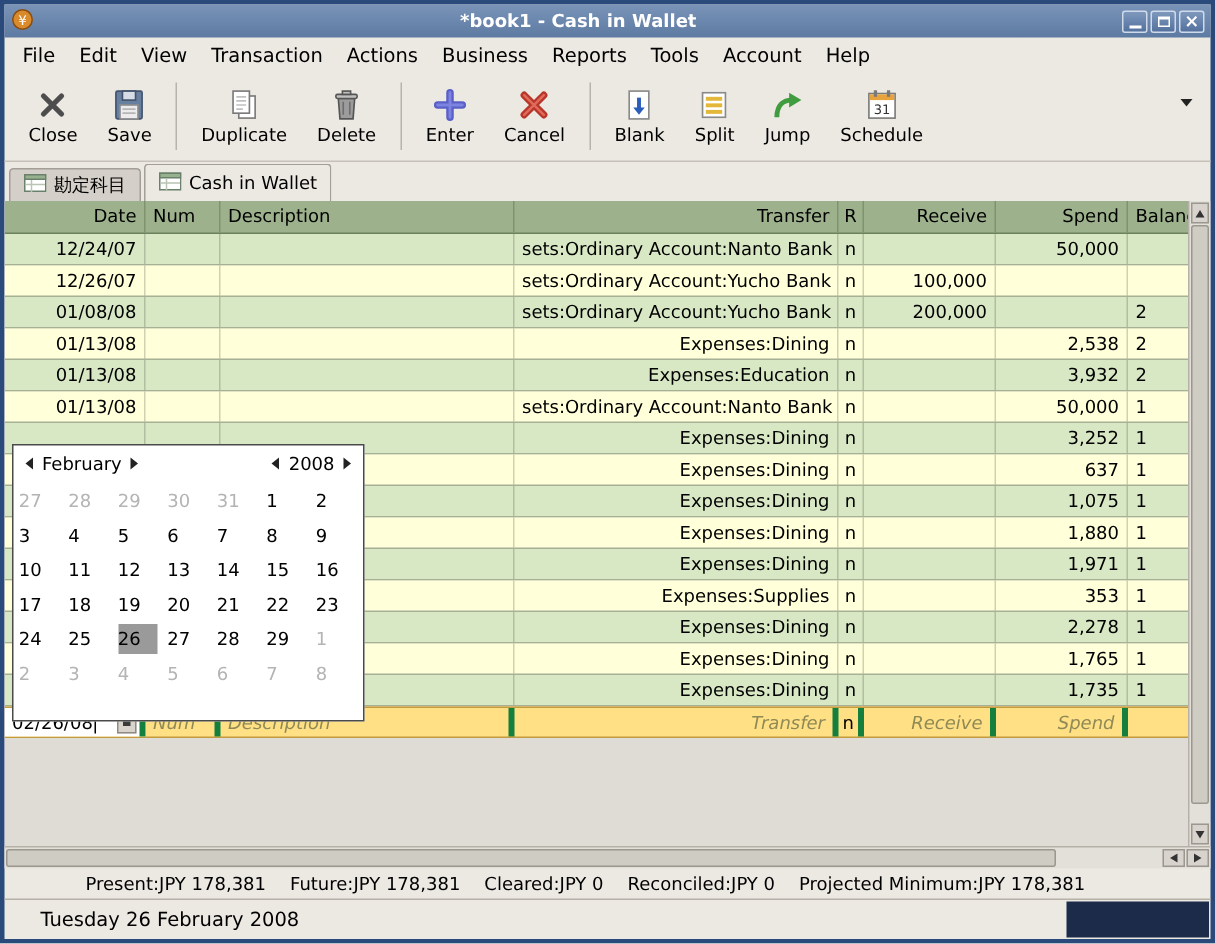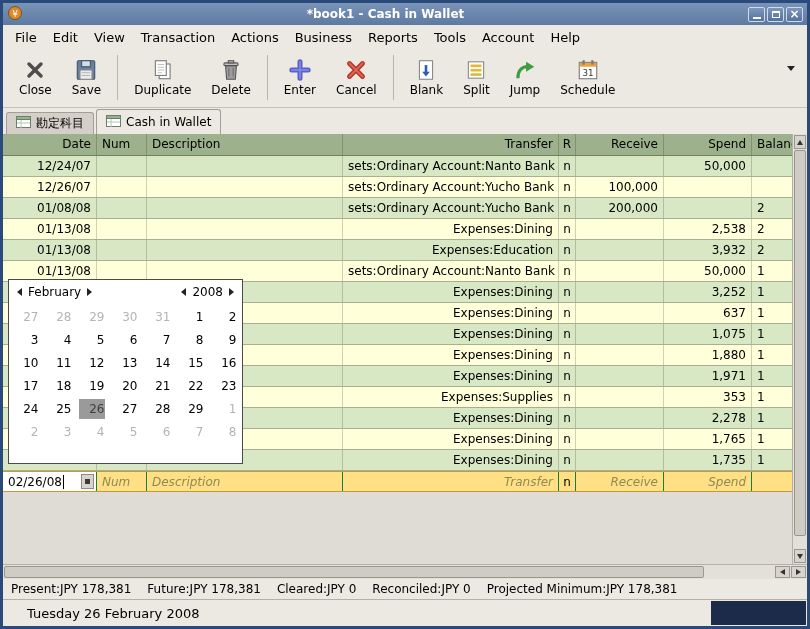--- a/index.html
+++ b/index.html
@@ -51,62 +51,62 @@
   .c-num{width:50px;}
   .c-description{width:196px;}
   .c-transfer{width:216px;text-align:right;}
   .c-r{width:17px;text-align:center;padding:0;}
   .c-receive{width:88px;text-align:right;}
   .c-spend{width:88px;text-align:right;}
   .c-balance{width:60px;}
 
   
   .edit-row{background:var(--edit-row,#ffe085);border-top:1px solid #c49a3f;border-bottom:1px solid #c49a3f;}
-  .edit-row .cell{border-right:1px solid #15803d;}
+  .edit-row .cell{border-right:4px solid #15803d;}
   .ph{font-style:italic;color:#8f8a55;}
   .edit-date{background:#fff;display:flex;align-items:center;padding:0 2px 0 5px;}
   .caret{width:1px;height:14px;background:#000;margin-left:1px;flex:0 0 auto;}
   .date-btn{margin-left:auto;width:13px;height:15px;box-sizing:border-box;background:#d8d4cd;border:1px solid #8f8b84;
     display:flex;align-items:center;justify-content:center;flex:0 0 auto;}
   .date-btn-dot{width:5px;height:5px;background:#3a3a3a;}
 
   
-  .calendar{position:absolute;left:5px;top:145px;width:233px;height:183px;background:#fff;
+  .calendar{position:absolute;left:5px;top:162px;width:233px;height:183px;background:#fff;
     border:1px solid #4a4a4a;z-index:5;display:flex;flex-direction:column;font-size:12px;}
   .cal-header{flex:0 0 24px;display:flex;align-items:center;justify-content:space-between;padding:0 8px;}
   .cal-nav{display:flex;align-items:center;gap:6px;}
   .arr{width:0;height:0;border-top:4px solid transparent;border-bottom:4px solid transparent;display:inline-block;}
   .arr-l{border-right:5px solid #222;}
   .arr-r{border-left:5px solid #222;}
   .cal-daynames{flex:0 0 17px;background:var(--calendar-daybar,#757575);display:flex;}
   .cal-dname{width:33px;text-align:center;color:#fff;font-size:11px;line-height:17px;}
   .cal-grid{flex:1;display:grid;grid-template-columns:repeat(7,33px);grid-auto-rows:23px;
     align-items:center;justify-items:center;padding-top:1px;}
-  .cal-cell{width:26px;height:20px;line-height:20px;text-align:right;}
+  .cal-cell{width:26px;height:20px;line-height:20px;text-align:left;}
   .cal-cell.muted{color:#b4b4b4;}
-  .cal-cell.selected{background:var(--selected-day,#9a9a9a);color:#404040;}
+  .cal-cell.selected{background:var(--selected-day,#9a9a9a);color:#000000;}
 
   
   .vscroll{position:absolute;right:0;top:0;bottom:0;width:15px;background:#e3e0da;border-left:1px solid #b5b1a8;box-sizing:border-box;}
   .vs-btn{position:absolute;left:1px;right:1px;height:14px;display:flex;align-items:center;justify-content:center;
     background:#d8d4cd;border:1px solid #9b978f;box-sizing:border-box;}
   .vs-up{top:1px;} .vs-down{bottom:1px;}
   .tri-up-s{width:0;height:0;border-left:3px solid transparent;border-right:3px solid transparent;border-bottom:5px solid #333;}
   .tri-down-s{width:0;height:0;border-left:3px solid transparent;border-right:3px solid transparent;border-top:5px solid #333;}
   .tri-left-s{width:0;height:0;border-top:3px solid transparent;border-bottom:3px solid transparent;border-right:5px solid #333;}
   .tri-right-s{width:0;height:0;border-top:3px solid transparent;border-bottom:3px solid transparent;border-left:5px solid #333;}
   .vs-thumb{position:absolute;left:1px;right:1px;top:16px;height:386px;background:#cfccc4;border:1px solid #9b978f;border-radius:2px;box-sizing:border-box;}
   .hscroll{flex:0 0 15px;position:relative;background:#e3e0da;border-top:1px solid #b5b1a8;box-sizing:border-box;}
   .hs-thumb{position:absolute;left:1px;top:1px;bottom:1px;width:700px;background:#cfccc4;border:1px solid #9b978f;border-radius:2px;box-sizing:border-box;}
   .hs-btn{position:absolute;top:1px;bottom:1px;width:15px;display:flex;align-items:center;justify-content:center;
     background:#d8d4cd;border:1px solid #9b978f;box-sizing:border-box;}
   .hs-left{right:17px;} .hs-right{right:1px;}
 
   
-  .statusbar{flex:0 0 20px;display:flex;align-items:center;gap:16px;padding:0 8px;font-size:12px;white-space:nowrap;}
+  .statusbar{flex:0 0 20px;display:flex;align-items:center;gap:16px;padding:0 8px;font-size:12px;white-space:nowrap;margin-left:46px;}
   .bottombar{flex:0 0 26px;display:flex;align-items:center;padding-left:24px;font-size:13px;
     border-top:1px solid #b5b1a8;position:relative;}
   .darkbox{position:absolute;right:1px;top:1px;bottom:1px;width:95px;background:#1c2b4a;}
 </style>
 </head>
 <body>
 
 <div class="window">
 
   <div class="titlebar">

